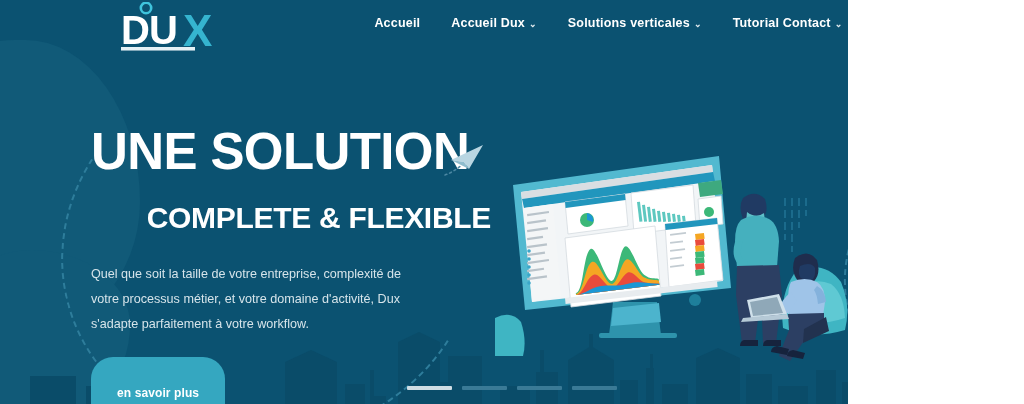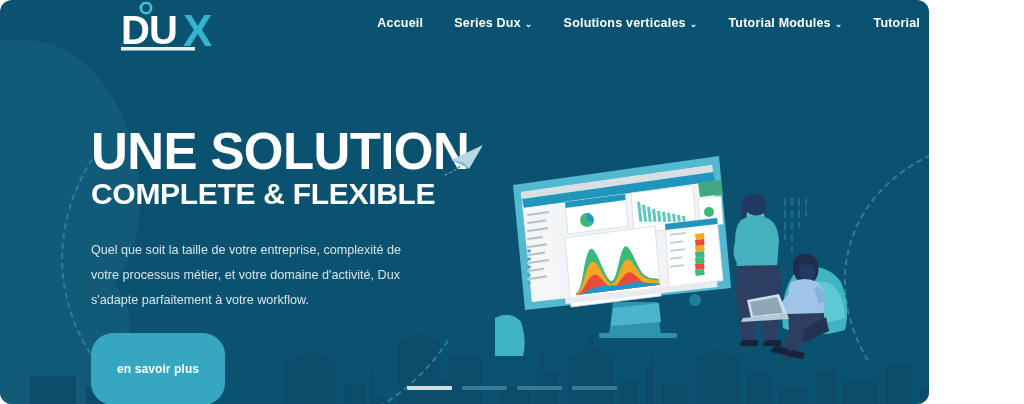--- a/index.html
+++ b/index.html
@@ -3,24 +3,23 @@
 <meta charset="utf-8">
 <style>
   * { box-sizing: border-box; margin: 0; padding: 0; }
   html, body {
     width: 1024px; height: 404px;
     overflow: hidden;
     font-family: "Liberation Sans", sans-serif;
   }
   #page {
     position: relative;
-    width: 929px; height: 404px;
+    width: 848px; height: 404px;
     background: #0b5271;
     overflow: hidden;
-    border-radius: 12px;
   }
 
   
   .bg-blob {
     position: absolute;
     background: #115a78;
     border-radius: 50% 46% 52% 48% / 48% 54% 46% 52%;
     pointer-events: none;
   }
   .blob-a { left: -110px; top: 40px; width: 250px; height: 300px; }
@@ -106,22 +105,23 @@
     letter-spacing: -0.6px;
     line-height: 1.02;
     white-space: nowrap;
   }
   .h2 {
     color: #ffffff;
     font-size: 30px;
     font-weight: 700;
     letter-spacing: -0.3px;
     line-height: 1.05;
-    margin-top: 0;
+    margin-top: 24px;
     white-space: nowrap;
+    text-align: right;
   }
   .lede {
     color: #d6e4ea;
     font-size: 12.6px;
     line-height: 2.0;
     margin-top: 28px;
     width: 330px;
     font-weight: 400;
   }
   .cta {
@@ -244,29 +244,29 @@
         <rect x="8" y="45" width="74" height="3.4" fill="#ffffff"></rect>
         <rect x="8" y="45" width="74" height="3.4" fill="#cfe6ee" opacity="0.55"></rect>
       </svg>
     </div>
 
     <nav class="nav">
       <div class="nav-item">
         <span>Accueil</span>
       </div>
       <div class="nav-item">
-        <span>Series Dux</span>
+        <span>Accueil Dux</span>
         <span class="caret">⌄</span>
       </div>
       <div class="nav-item">
         <span>Solutions verticales</span>
         <span class="caret">⌄</span>
       </div>
       <div class="nav-item">
-        <span>Tutorial Modules</span>
+        <span>Tutorial Contact</span>
         <span class="caret">⌄</span>
       </div>
       <div class="nav-item">
         <span>Tutorial</span>
       </div>
     </nav>
   </div>
 
   <div class="hero">
     <div class="h1">UNE SOLUTION</div>

